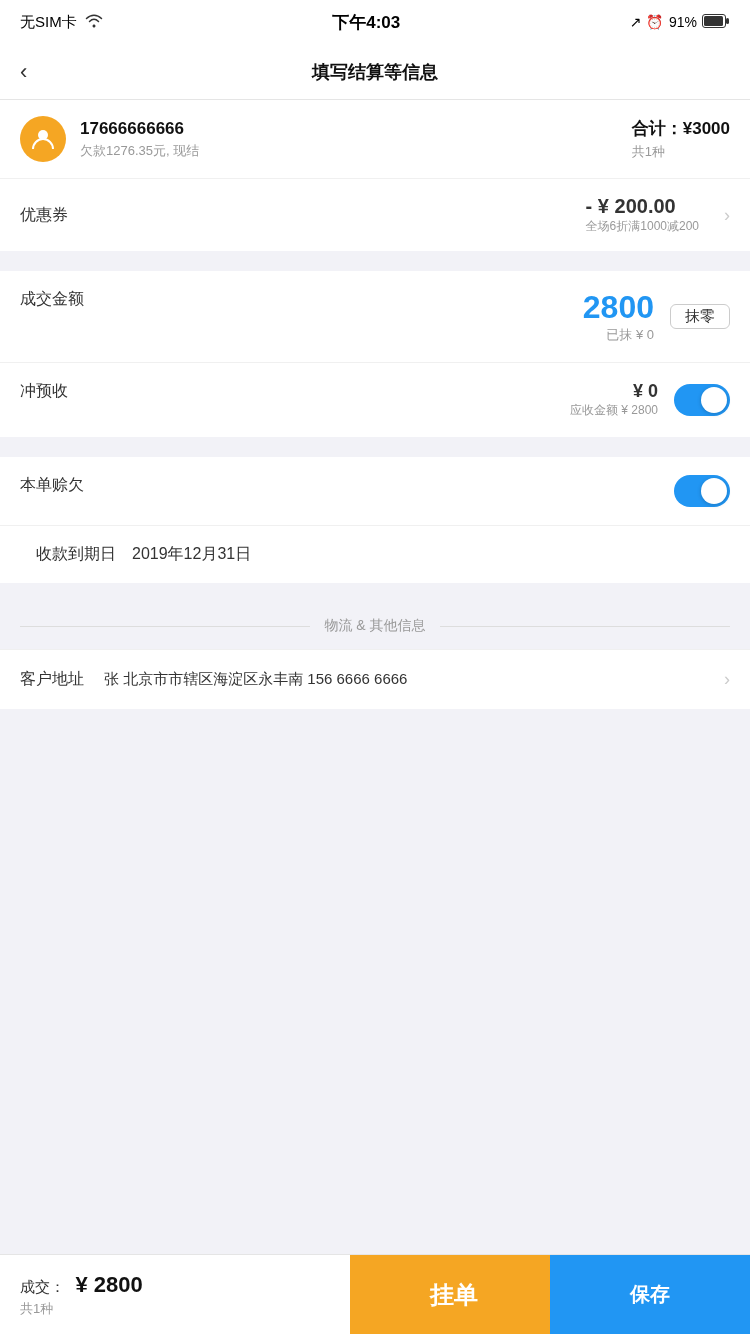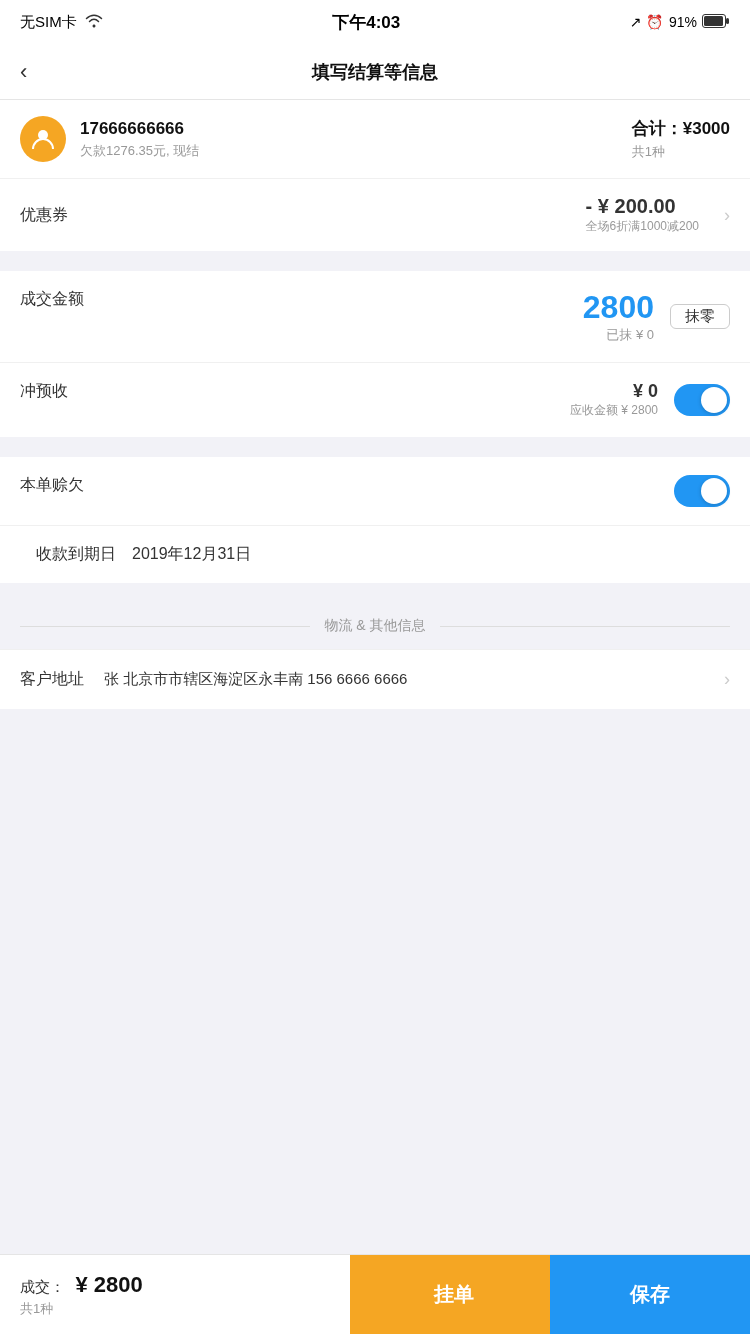--- a/index.html
+++ b/index.html
@@ -302,21 +302,21 @@
       color: #999;
       margin-top: 2px;
     }
     .btn-hold {
       width: 200px;
       height: 80px;
       background: #f5a623;
       display: flex;
       align-items: center;
       justify-content: center;
-      font-size: 20px;
+      font-size: 24px;
       font-weight: 600;
       color: #fff;
       cursor: pointer;
       padding-left: 8px;
     }
     .btn-save {
       width: 200px;
       height: 80px;
       background: #2196f3;
       display: flex;

